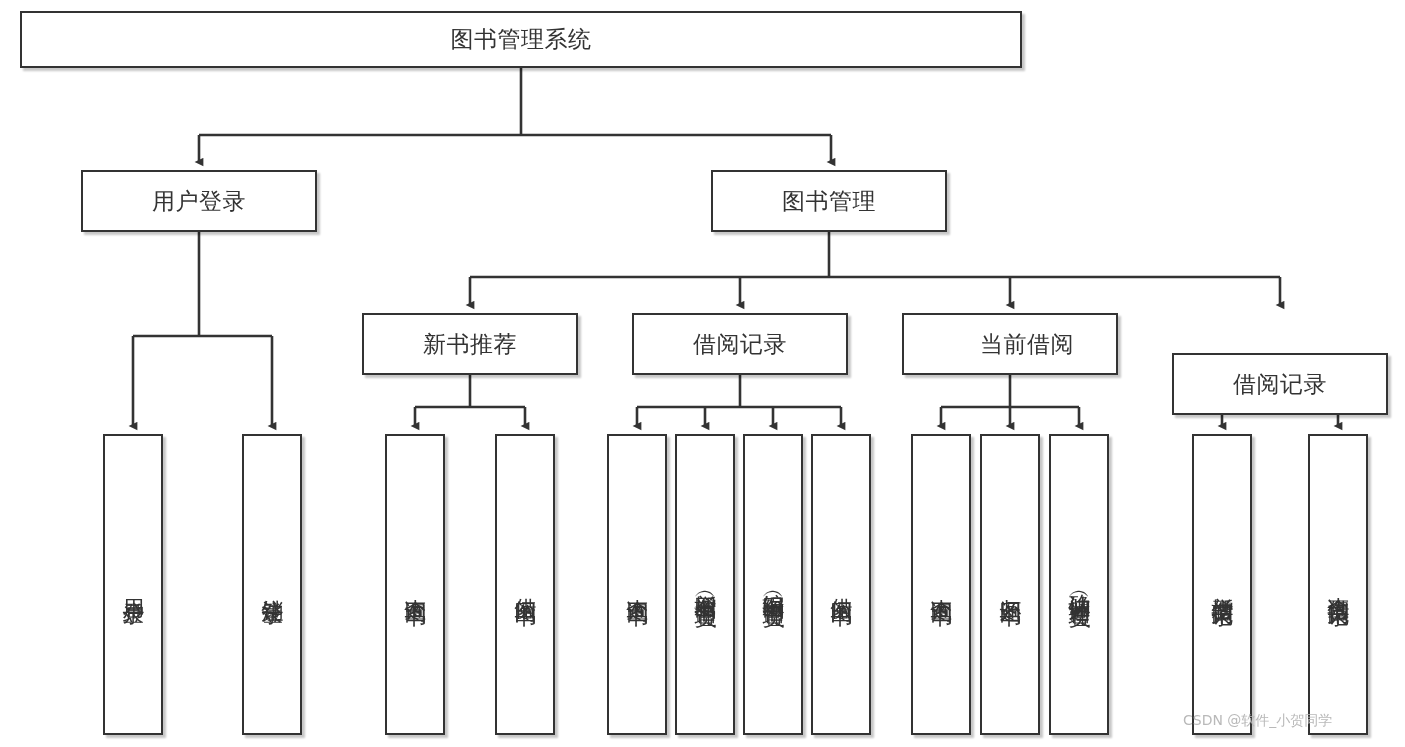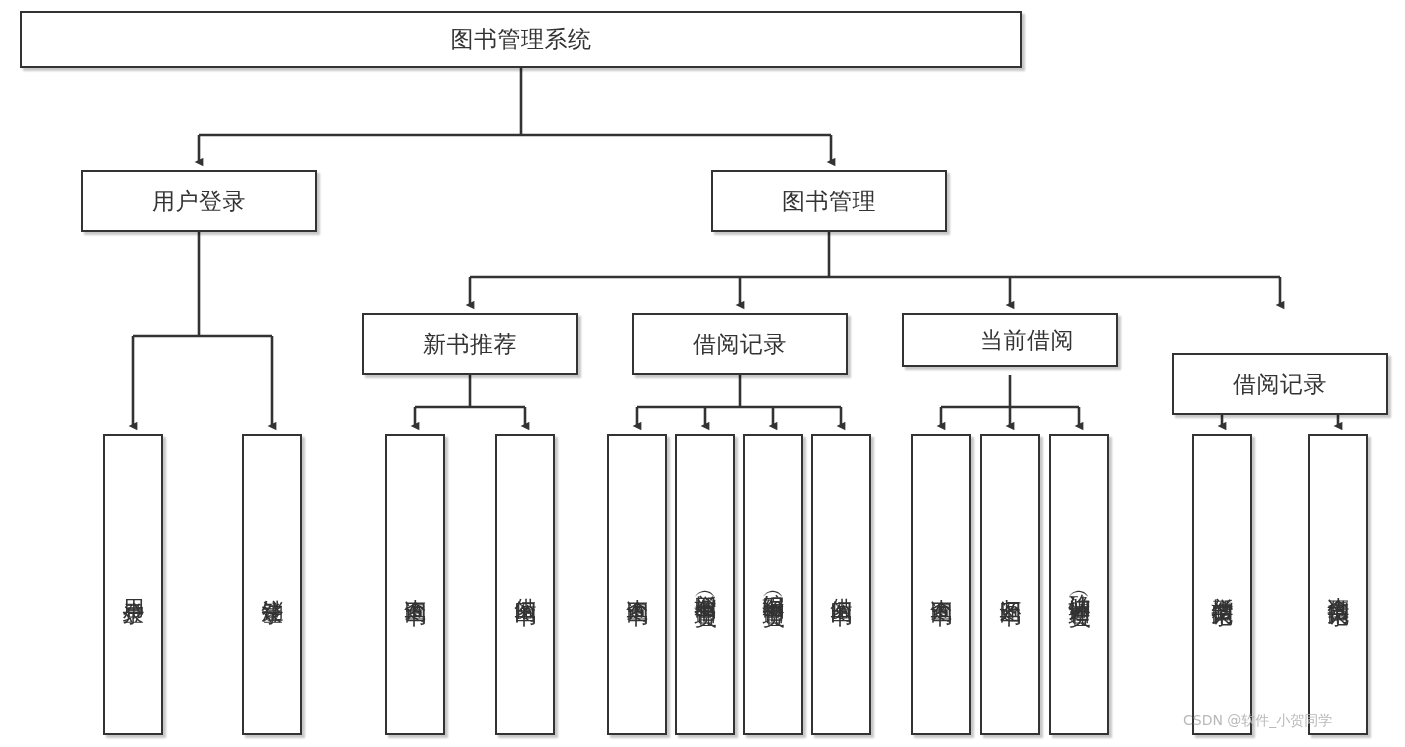--- a/index.html
+++ b/index.html
@@ -134,21 +134,21 @@
   <div class="node h" style="left:362px; top:313px; width:216px; height:62px;">
     <span class="label">新书推荐</span>
   </div>
 
   <div class="node h" style="left:711px; top:170px; width:236px; height:62px;">
     <span class="label">图书管理</span>
   </div>
   <div class="node h" style="left:632px; top:313px; width:216px; height:62px;">
     <span class="label">借阅记录</span>
   </div>
-  <div class="node h" style="left:902px; top:313px; width:216px; height:54px;padding-left:34px;">
+  <div class="node h" style="left:902px; top:313px; width:216px; height:62px;padding-left:34px;">
     <span class="label">当前借阅</span>
   </div>
   <div class="node h" style="left:1172px; top:313px; width:216px; height:62px;margin-top:40px;">
     <span class="label">借阅记录</span>
   </div>
 
   <div class="node v" style="left:103px; top:434px; width:60px; height:301px;">
     <span class="label">用户登录</span>
   </div>
   <div class="node v" style="left:242px; top:434px; width:60px; height:301px;">

